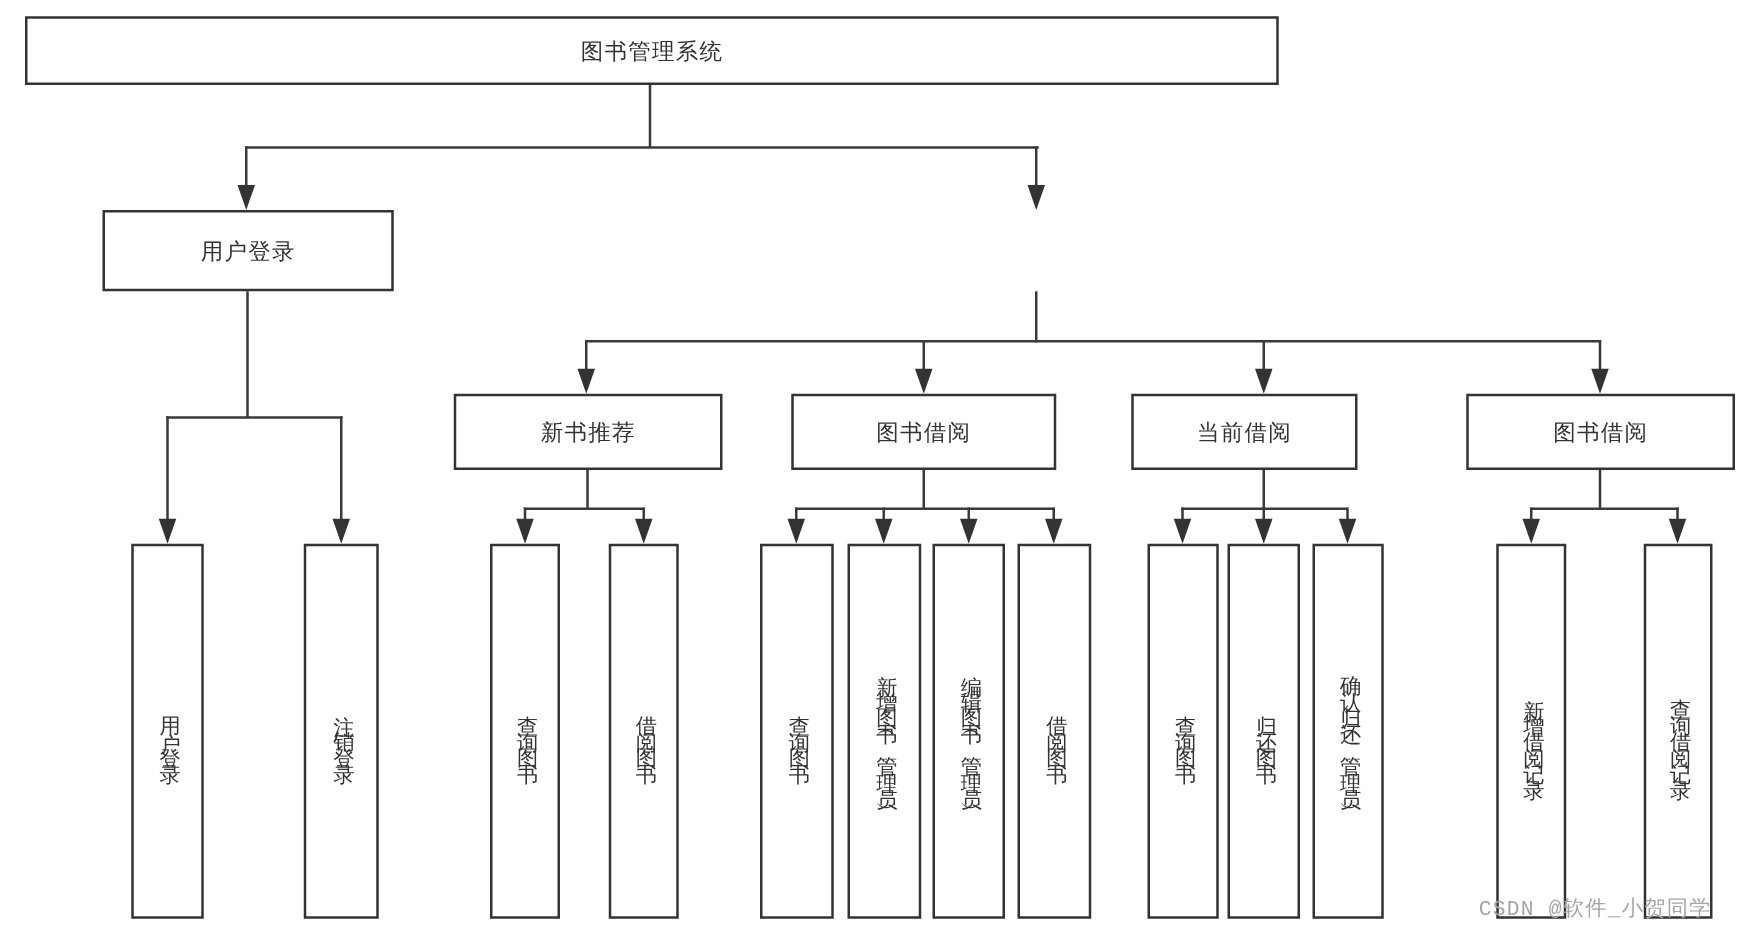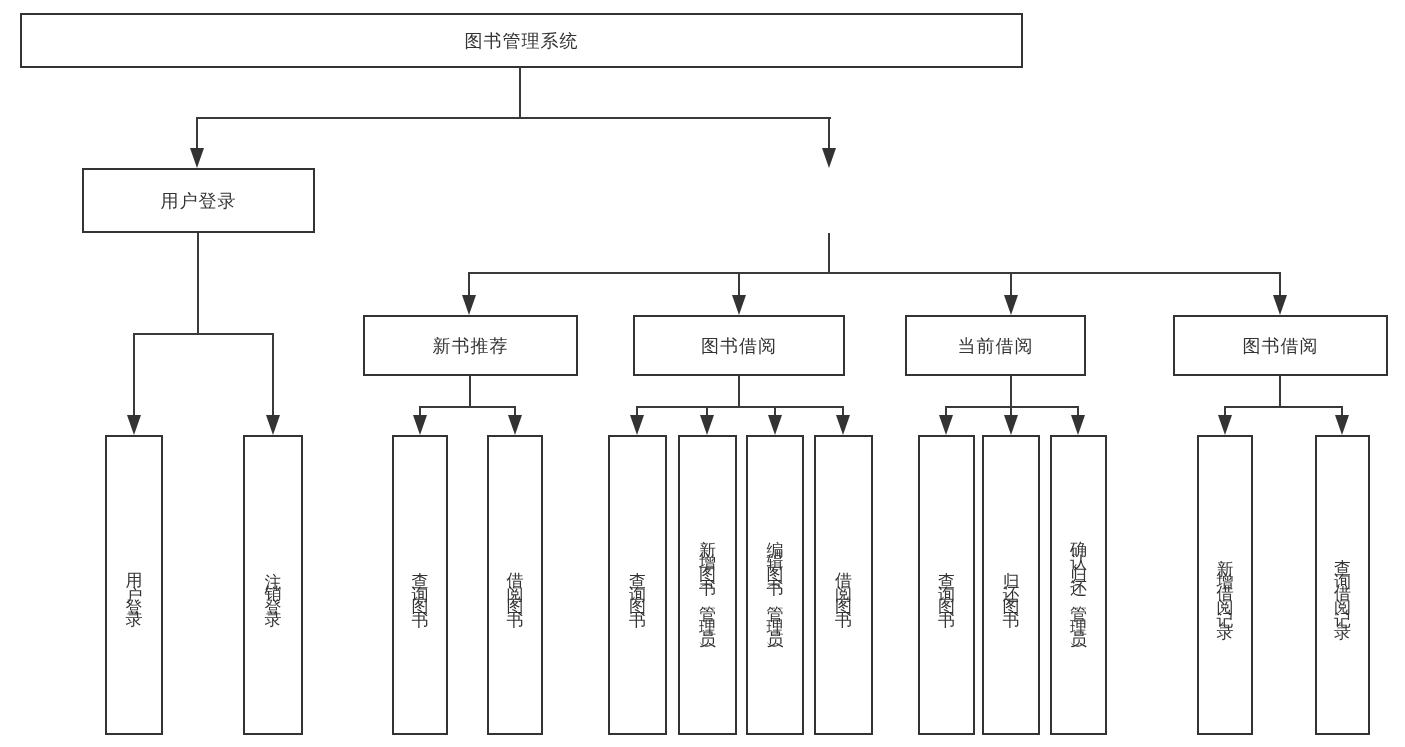--- a/index.html
+++ b/index.html
@@ -1,20 +1,20 @@
 <!DOCTYPE html>
 <html><head>
 <meta charset="utf-8">
 <style>
   html,body{margin:0;padding:0;background:#fff;}
   .canvas{
     position:relative;
     width:1405px;height:747px;
     background:#ffffff;
-    font-family:Liberation Serif, serif;
+    font-family:Liberation Mono, monospace;
     color:#333333;
     overflow:hidden;
   }
   
   .box{
     position:absolute;
     border:2px solid #333333;
     background:#ffffff;
     display:flex;align-items:center;justify-content:center;
     box-sizing:border-box;
@@ -172,14 +172,15 @@
     <span class="vlabel">确认归还（管理员）</span>
   </div>
 
   <div class="box" style="left:1197px;top:435px;width:56px;height:300px">
     <span class="vlabel">新增借阅记录</span>
   </div>
   <div class="box" style="left:1315px;top:435px;width:55px;height:300px">
     <span class="vlabel">查询借阅记录</span>
   </div>
 
+  <div class="watermark">CSDN @软件_小贺同学</div>
 
 </div>
 
 </body></html>

